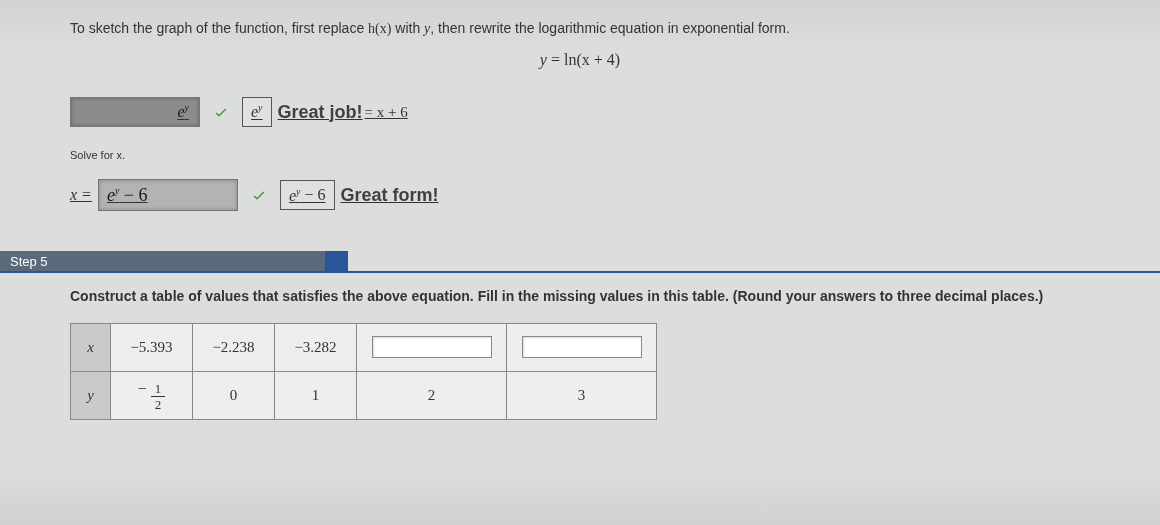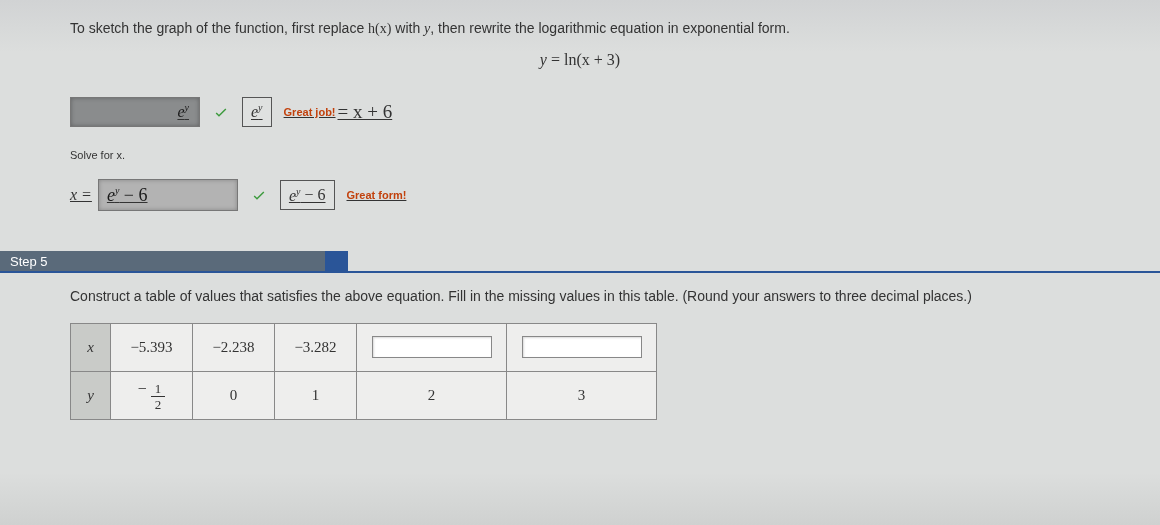--- a/index.html
+++ b/index.html
@@ -33,22 +33,22 @@
     display: inline-flex; align-items: center; justify-content: center;
   }
   .check-green svg { width: 16px; height: 16px; }
   .answer-box {
     border: 1px solid #555;
     padding: 4px 8px;
     font-family: 'Times New Roman', serif; font-size: 16px;
     display: inline-flex; align-items: center;
     background: rgba(255,255,255,0.1);
   }
-  .feedback { color: #c2410c; font-size: 11px; font-weight: bold; margin-left: 12px; }
-  .rhs { font-family: 'Times New Roman', serif; font-size: 19px; margin-left: 2px; }
+  .feedback { color: #404040; font-size: 18px; font-weight: bold; margin-left: 6px; }
+  .rhs { font-family: 'Times New Roman', serif; font-size: 15px; margin-left: 2px; }
   .solve-text { font-family: Arial; font-size: 11px; margin-bottom: 18px; }
   .x-eq { font-family: 'Times New Roman', serif; font-size: 16px; font-style: italic; margin-right: 6px; }
   .input-box2 {
     width: 140px; height: 32px;
     background: #b3b3b3;
     border: 1px solid #777;
     box-shadow: inset 0 0 4px rgba(0,0,0,0.25);
     display: flex; align-items: center; justify-content: flex-start;
     padding-left: 8px;
     font-family: 'Times New Roman', serif; font-size: 18px;
@@ -56,21 +56,21 @@
   }
   .step-bar {
     margin-top: 40px;
     height: 22px;
     background: linear-gradient(90deg, #5a6a7a 0%, #5a6a7a 28%, #2a5598 28%, #2a5598 30%, transparent 30%);
     border-bottom: 2px solid #2a5598;
     display: flex; align-items: center;
     padding-left: 10px;
     color: #fff; font-weight: normal; font-size: 13px;
   }
-  .step-instruction { padding: 14px 70px 16px 70px; font-size: 14px; line-height: 1.4; }
+  .step-instruction { padding: 14px 70px 16px 70px; font-size: 14px; line-height: 1.4; font-weight: bold; }
   .table-wrap { padding: 0 70px; }
   table.data {
     border-collapse: collapse;
     background: #eeeeed;
   }
   table.data td, table.data th {
     border: 1px solid #888;
     text-align: center;
     vertical-align: middle;
     font-family: 'Times New Roman', serif;
@@ -99,21 +99,21 @@
   .sup { font-size: 10px; font-style: italic; vertical-align: super; }
 </style>
 </head>
 <body>
 
 <div class="content">
   <div class="instruction">
     <span>To sketch the graph of the function, first replace </span><span style="font-family:'Times New Roman'">h(x)</span><span> with </span><span style="font-style:italic;font-family:'Times New Roman'">y</span><span>, then rewrite the logarithmic equation in exponential form.</span>
   </div>
   <div class="equation-center">
-    <span class="italic">y</span><span> = </span><span>ln(x + 3)</span>
+    <span class="italic">y</span><span> = </span><span>ln(x + 4)</span>
   </div>
 
   <div class="row">
     <div class="input-box">
       <span style="font-style:italic">e<span class="sup">y</span></span>
     </div>
     <span class="check-green">
       <svg viewBox="0 0 24 24">
           <path fill="#3c9a3c" d="M9 16.2l-3.5-3.5L4 14.2 9 19.2 20 8.2l-1.5-1.5z"></path>
         </svg>

